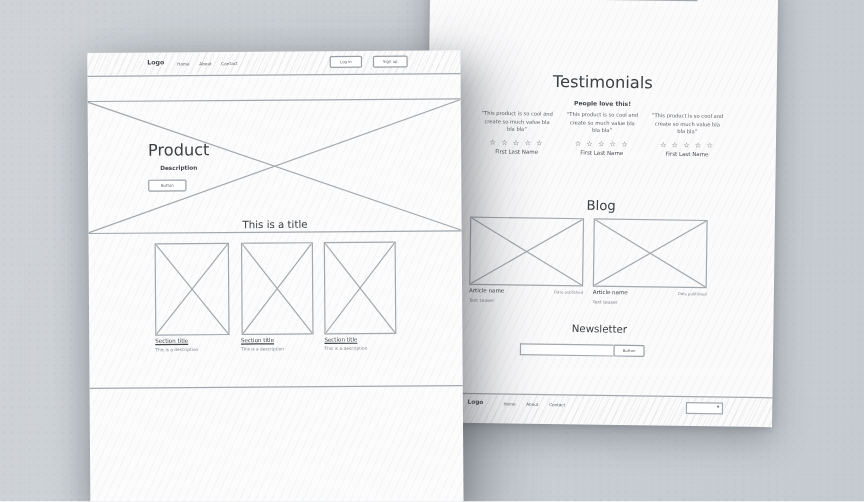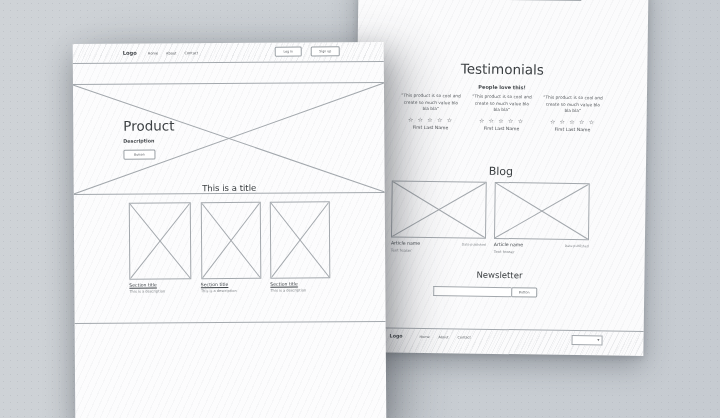--- a/index.html
+++ b/index.html
@@ -48,21 +48,21 @@
   .center{left:0;right:0;text-align:center;}
   h1,h2,h3{font-weight:normal;color:var(--heading);}
 
   
   .lp-header{position:relative;height:20px;border-bottom:1px solid var(--line);}
   .h-logo{left:50px;top:6px;font-size:5.2px;font-weight:bold;color:#45494d;}
   .h-nav{left:75px;top:7.5px;display:flex;gap:8px;font-size:3.5px;color:#55595d;}
   .h-login{left:202px;top:4px;width:27px;height:10px;}
   .h-signup{left:238px;top:4px;width:29px;height:10px;}
   .lp-hero{left:0;top:20px;width:311px;height:111px;border-left:none;border-right:none;}
-  .hero-copy{position:absolute;left:50px;top:33px;z-index:3;}
+  .hero-copy{position:absolute;left:50px;top:33px;z-index:3;text-align:center;}
   .hero-title{font-size:13.5px;}
   .hero-desc{font-size:4.8px;font-weight:bold;color:#45494d;margin-top:5px;}
   .hero-btn{width:32px;height:10px;margin-top:6px;}
   .lp-f-title{top:140px;font-size:8.5px;}
   .lp-cards{left:55px;top:159px;width:201px;display:flex;justify-content:space-between;}
   .card{width:62px;}
   .card:nth-child(2),.card:nth-child(3){width:60px;}
   .c-img{height:77px;}
   .c-title{font-size:4.6px;margin-top:3px;text-decoration:underline;color:#3f4448;}
   .c-desc{font-size:3.6px;color:var(--muted);margin-top:1.5px;}

